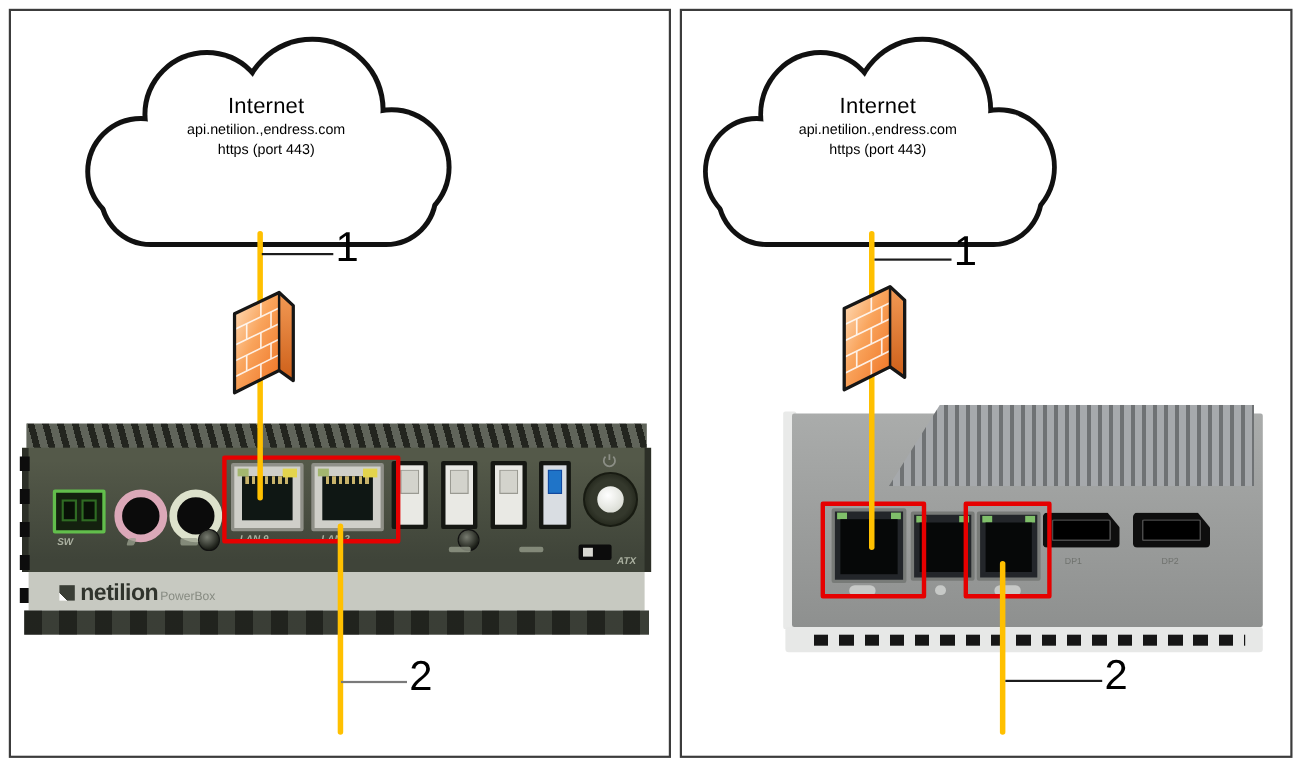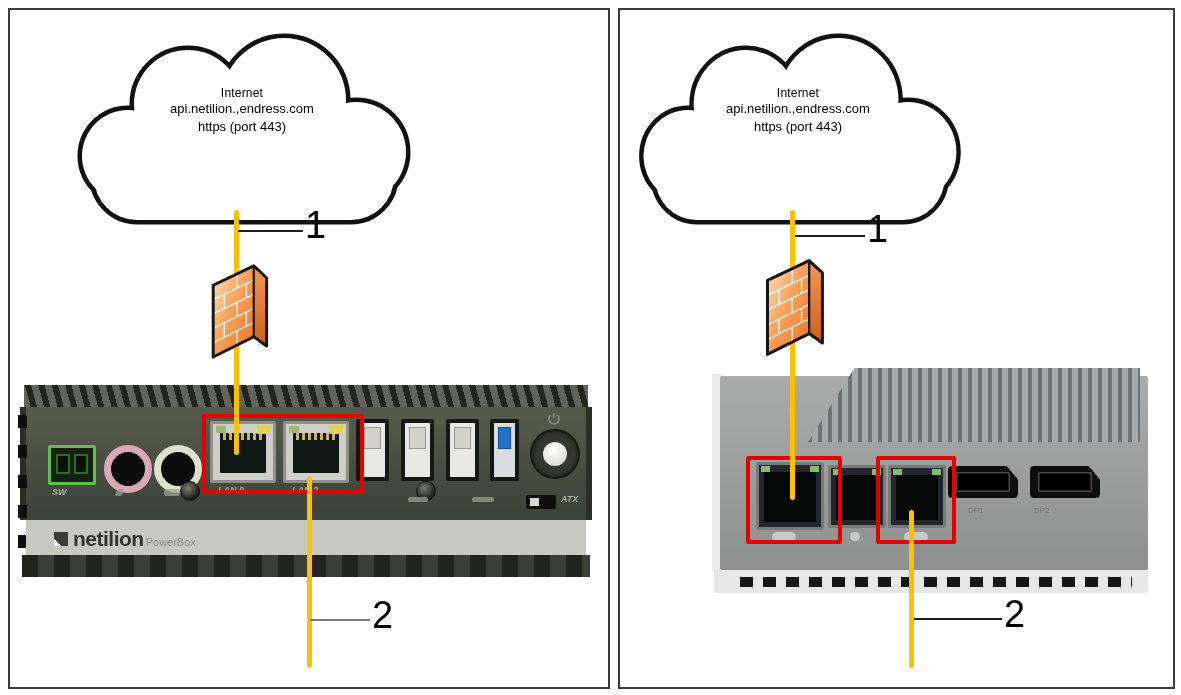--- a/index.html
+++ b/index.html
@@ -6,21 +6,21 @@
   body{width:1181px;height:695px;position:relative;font-family:"Liberation Sans",sans-serif;color:#000;overflow:hidden;}
 
   .panel{position:absolute;top:8px;height:677px;border:2px solid #3c3c3c;background:#fff;}
   #panel-left{left:8px;width:598px;}
   #panel-right{left:618px;width:553px;}
 
   
   .cloud-wrap{position:absolute;}
   .cloud-wrap svg{width:100%;height:100%;display:block;}
   .cloud-text{position:absolute;left:0;right:0;top:58px;text-align:center;}
-  .c-title{font-size:12px;letter-spacing:.2px;}
+  .c-title{font-size:20px;letter-spacing:.2px;}
   .c-sub{font-size:13px;line-height:1.35;}
 
   
   .vline{position:absolute;width:5px;background:#FFC000;border-radius:3px;z-index:5;}
   .leader{position:absolute;height:2px;background:#1c1c1c;z-index:6;}
   .leader.gray{background:#7a7a7a;}
   .callout{position:absolute;font-size:38px;line-height:1;z-index:7;}
   .fw{position:absolute;z-index:6;}
   .redbox{position:absolute;border:4px solid #E60000;border-radius:2px;z-index:4;}
 
@@ -210,21 +210,21 @@
     <svg class="pwricon" style="left:526px;top:26px;" viewBox="0 0 20 20">
       <path d="M10 2.5v6.5" stroke="#8b8e85" stroke-width="2" fill="none"></path>
       <path d="M5.6 5.2a6.4 6.4 0 1 0 8.8 0" stroke="#8b8e85" stroke-width="2" fill="none"></path>
     </svg>
     <div class="pwr" style="left:510px;top:44px;">
         <div class="dot"></div>
       </div>
     <div class="atxsw" style="left:506px;top:110px;">
         <i></i>
       </div>
-    <div class="plabel" style="left:541px;top:109px;font-style:italic;">ATX</div>
+    <div class="plabel" style="left:541px;top:120px;font-style:italic;">ATX</div>
 
     <div class="band">
       <div class="logo">
         <span class="logo-mark"></span>
         <span class="logo-brand">netilion</span>
         <span class="logo-model">PowerBox</span>
       </div>
     </div>
     <div class="base"></div>
   </div>
@@ -320,21 +320,21 @@
     <div class="oval" style="left:138px;top:164px;width:10px;height:9px;"></div>
     <div class="oval" style="left:192px;top:164px;width:24px;height:10px;"></div>
 
     <div class="dp" style="left:236px;top:98px;">
         <div class="slot"></div>
       </div>
     <div class="dp" style="left:318px;top:98px;">
         <div class="slot"></div>
       </div>
     <div class="plabel" style="left:256px;top:138px;">DP1</div>
-    <div class="plabel" style="left:322px;top:138px;">DP2</div>
+    <div class="plabel" style="left:344px;top:138px;">DP2</div>
 
     <div class="ledge">
       <div class="vents"></div>
     </div>
   </div>
 
   <div class="redbox" style="left:126px;top:446px;width:88px;height:80px;"></div>
   <div class="redbox" style="left:256px;top:446px;width:72px;height:80px;"></div>
   <div class="vline" style="left:289px;top:500px;height:158px;"></div>
   <div class="leader" style="left:294px;top:608px;width:88px;"></div>

